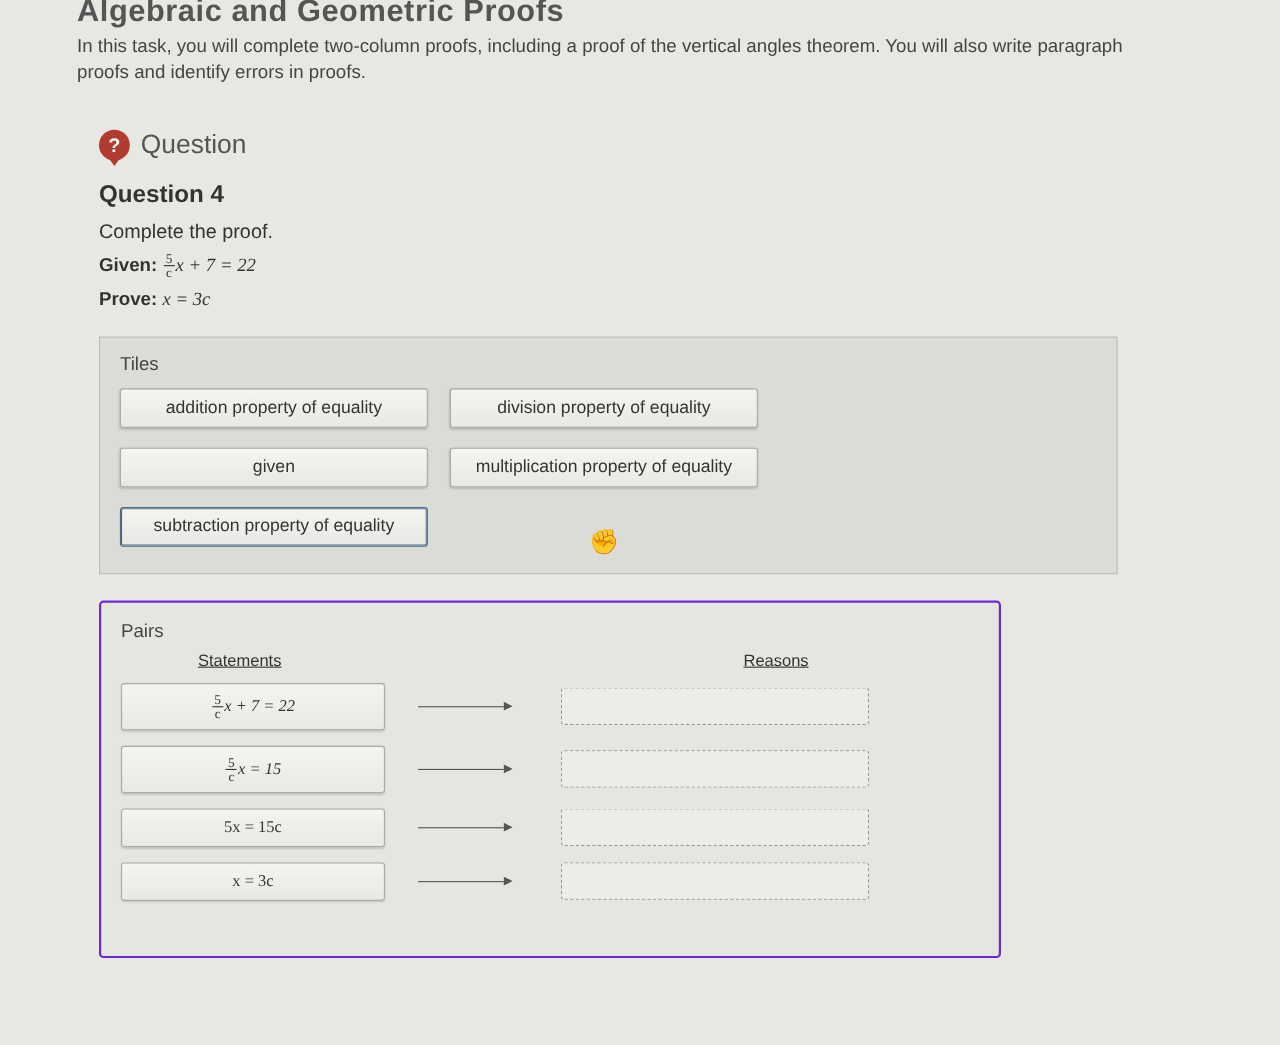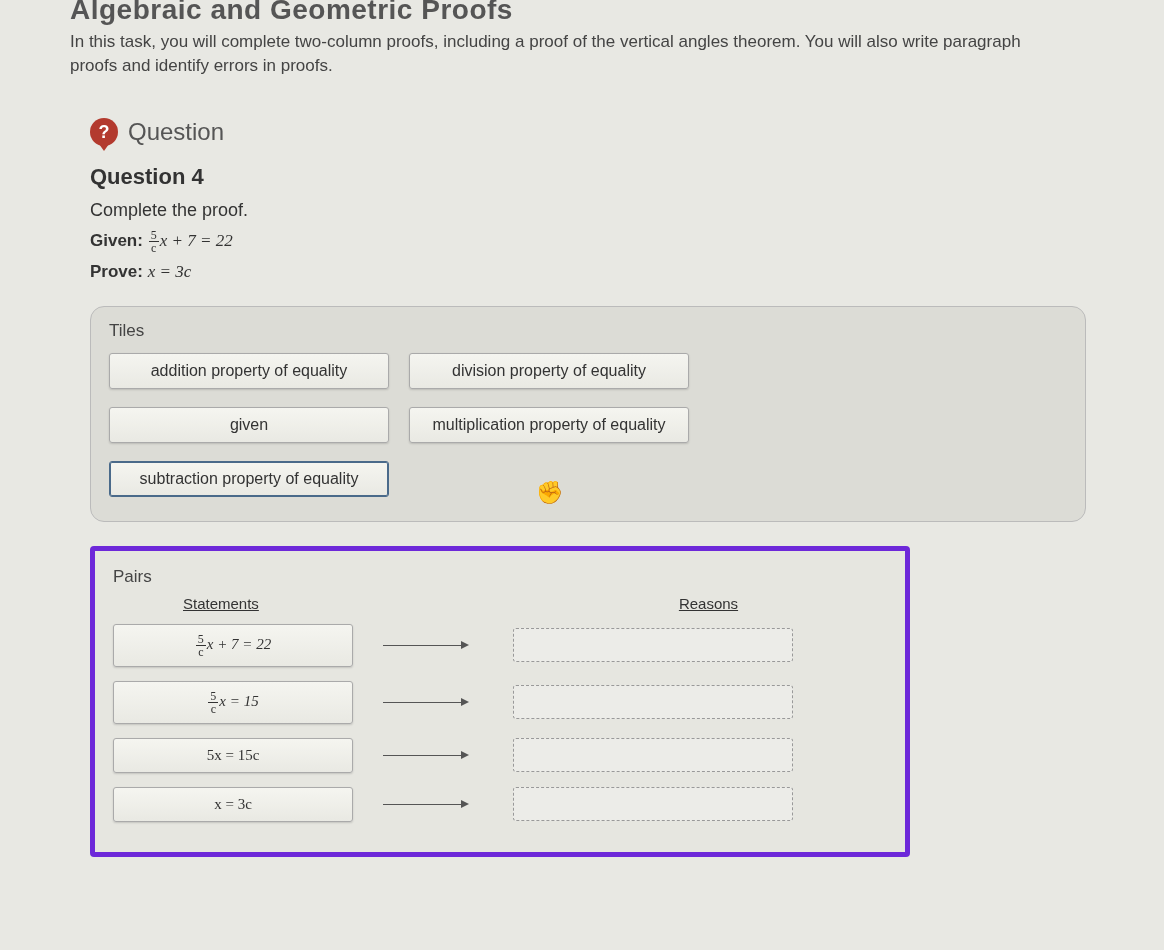--- a/index.html
+++ b/index.html
@@ -95,23 +95,23 @@
   .frac .den { display:block; padding:0 2px;}
   .drag-instruction {
     font-size: 18px;
     color: #333;
     margin-top: 14px;
   }
   .tiles-box {
     margin-top: 24px;
     background: #dcdcd6;
     border: 1px solid #bbb;
-    border-radius: 14px;
+    border-radius: 0;
     padding: 14px 18px 24px 18px;
-    width: 996px;
+    width: 926px;
   }
   .tiles-title {
     font-size: 17px;
     color: #444;
     margin-bottom: 12px;
   }
   .tiles-grid {
     display: grid;
     grid-template-columns: 280px 280px;
     gap: 18px 20px;
@@ -126,23 +126,23 @@
     color: #333;
     cursor: grab;
     box-shadow: 0 1px 2px rgba(0,0,0,0.15);
   }
   .tile.hover {
     border: 1px solid #4a6a8a;
     box-shadow: 0 0 0 1px #4a6a8a inset;
   }
   .pairs-box {
     margin-top: 24px;
-    border: 5px solid #6d28d9;
+    border: 2px solid #6d28d9;
     border-radius: 4px;
-    padding: 16px 18px 16px 18px;
+    padding: 16px 18px 36px 18px;
     width: 820px;
     background: #e6e6e0;
   }
   .pairs-title {
     font-size: 17px;
     color: #444;
     margin-bottom: 8px;
   }
   .pairs-headers {
     display: flex;

